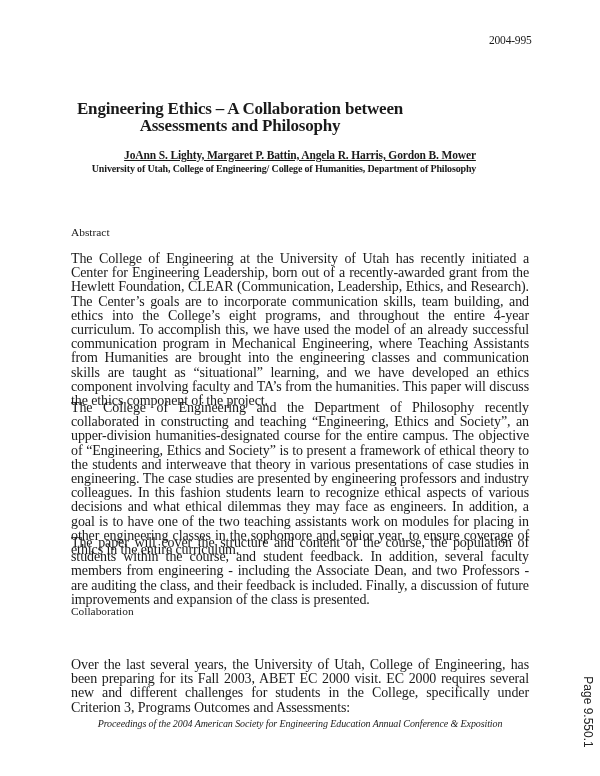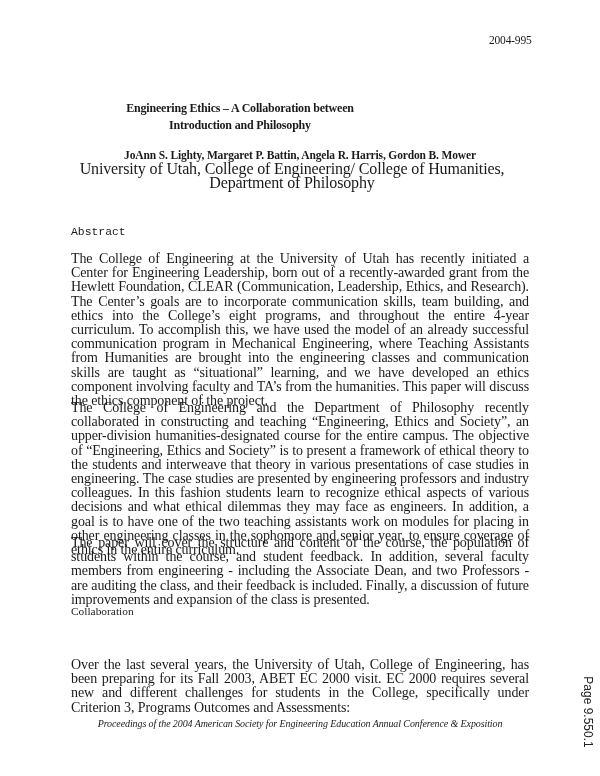--- a/index.html
+++ b/index.html
@@ -23,43 +23,44 @@
       letter-spacing: -0.2px;
       margin-left: 36px;
     }
     .title {
       position: absolute;
       top: 100px;
       left: 0;
       width: 480px;
       text-align: center;
       font-weight: bold;
-      font-size: 12px;
+      font-size: 17px;
       line-height: 17px;
       letter-spacing: -0.2px;
     }
     .authors {
       position: absolute;
       top: 148px;
       left: 0;
       width: 600px;
       text-align: center;
       font-weight: bold;
       font-size: 11.5px;
       line-height: 14px;
       letter-spacing: -0.15px;
+      text-decoration: underline;
     }
     .affil {
       position: absolute;
       top: 162px;
-      left: 72px;
+      left: 64px;
       width: 440px;
       text-align: center;
-      font-weight: normal;
-      font-size: 16px;
+      font-weight: bold;
+      font-size: 10px;
       line-height: 14px;
       letter-spacing: -0.15px;
     }
     .body-block {
       position: absolute;
       left: 71px;
       width: 458px;
       font-size: 14px;
       line-height: 14.2px;
       text-align: justify;
@@ -94,27 +95,27 @@
     }
   </style>
 </head>
 <body>
 
 <div>
   <div class="paper-id">2004-995</div>
 
   <div class="title">
     <div>Engineering Ethics – A Collaboration between</div>
-    <div>Introduction and Philosophy</div>
+    <div>Assessments and Philosophy</div>
   </div>
 
   <div class="authors">JoAnn S. Lighty, Margaret P. Battin, Angela R. Harris, Gordon B. Mower</div>
   <div class="affil">University of Utah, College of Engineering/ College of Humanities, Department of Philosophy</div>
 
-  <div class="heading" style="top:225px;font-family:Liberation Mono, monospace;">Abstract</div>
+  <div class="heading" style="top:225px;">Abstract</div>
 
   <div class="body-block" style="top:252px;">The College of Engineering at the University of Utah has recently initiated a Center for Engineering Leadership, born out of a recently-awarded grant from the Hewlett Foundation, CLEAR (Communication, Leadership, Ethics, and Research).  The Center’s goals are to incorporate communication skills, team building, and ethics into the College’s eight programs, and throughout the entire 4-year curriculum.  To accomplish this, we have used the model of an already successful communication program in Mechanical Engineering, where Teaching Assistants from Humanities are brought into the engineering classes and communication skills are taught as “situational” learning, and we have developed an ethics component involving faculty and TA’s from the humanities.  This paper will discuss the ethics component of the project.</div>
   <div class="body-block" style="top:401px;">The College of Engineering and the Department of Philosophy recently collaborated in constructing and teaching “Engineering, Ethics and Society”, an upper-division humanities-designated course for the entire campus.  The objective of “Engineering, Ethics and Society” is to present a framework of ethical theory to the students and interweave that theory in various presentations of case studies in engineering.  The case studies are presented by engineering professors and industry colleagues.  In this fashion students learn to recognize ethical aspects of various decisions and what ethical dilemmas they may face as engineers. In addition, a goal is to have one of the two teaching assistants work on modules for placing in other engineering classes in the sophomore and senior year, to ensure coverage of ethics in the entire curriculum.</div>
   <div class="body-block" style="top:536px;">The paper will cover the structure and content of the course, the population of students within the course, and student feedback.  In addition, several faculty members from engineering - including the Associate Dean, and two Professors - are auditing the class, and their feedback is included. Finally, a discussion of future improvements and expansion of the class is presented.</div>
 
   <div class="heading" style="top:604px;">Collaboration</div>
 
   <div class="body-block" style="top:658px;">Over the last several years, the University of Utah, College of Engineering, has been preparing for its Fall 2003, ABET EC 2000 visit.  EC 2000 requires several new and different challenges for students in the College, specifically under Criterion 3, Programs Outcomes and Assessments:</div>
 
   <div class="footer">

